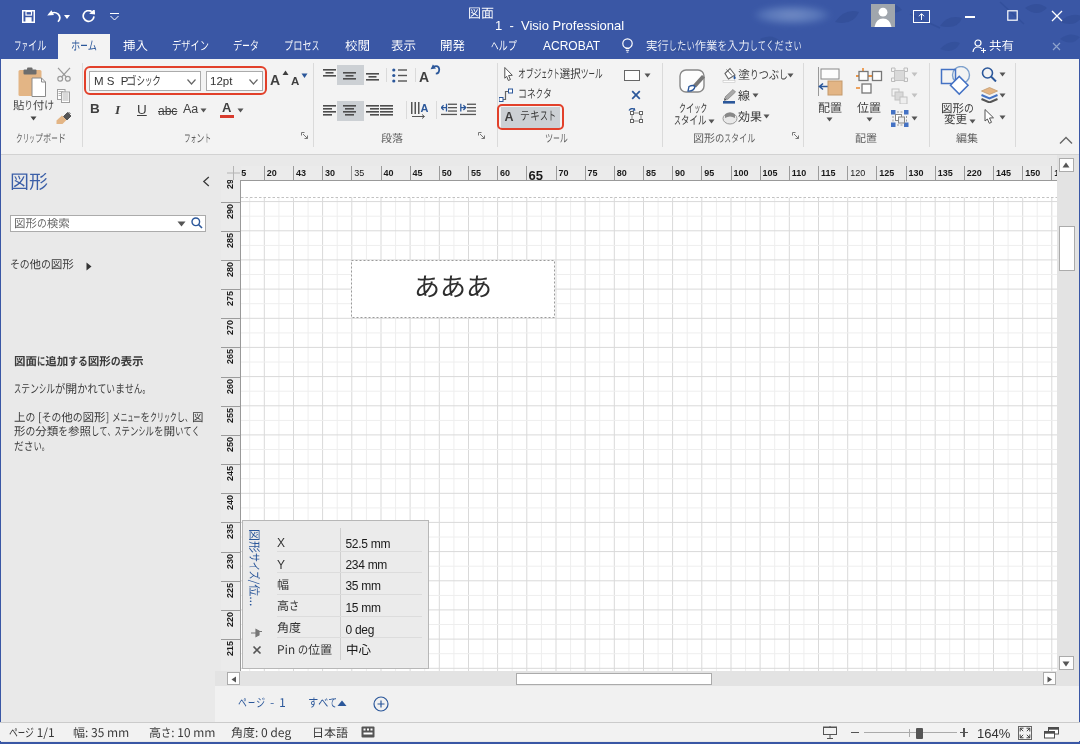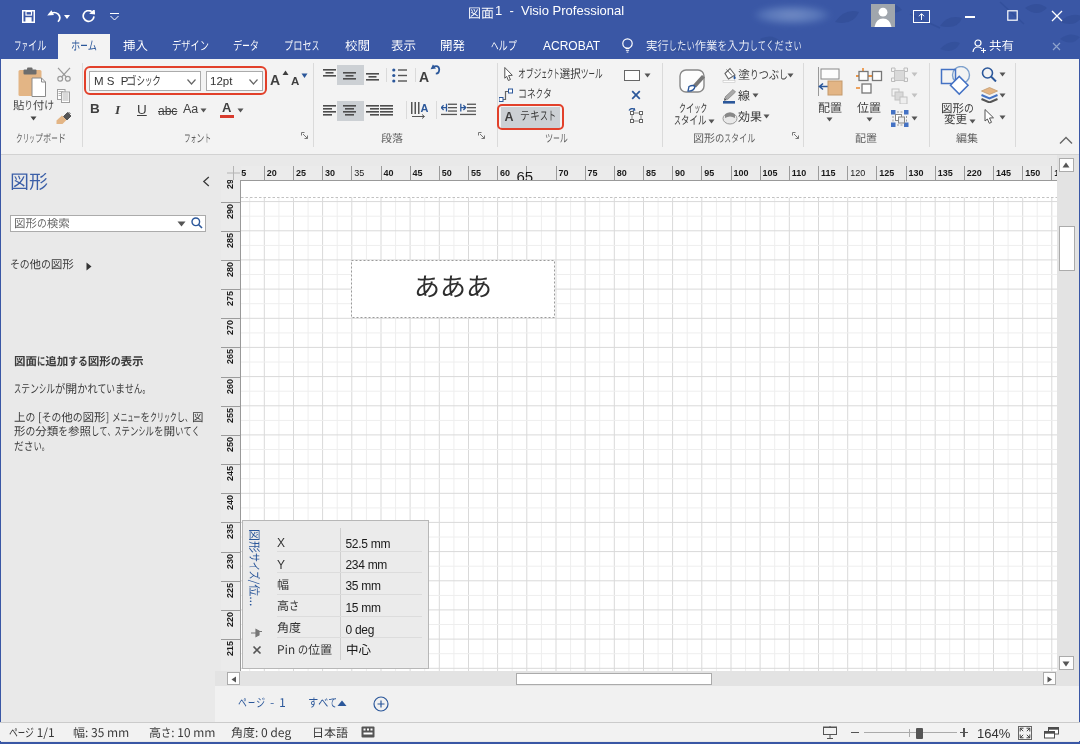--- a/index.html
+++ b/index.html
@@ -64,21 +64,21 @@
     <svg width="11" height="8" viewBox="0 0 11 8">
       <path d="M1 0.5 h9" stroke="#fff"></path>
       <path d="M1.5 3 l4 4 4 -4" stroke="#fff" fill="none"></path>
     </svg>
   </div>
 <div class="a" style="left:468.0px;top:6.5px">
     <svg width="27" height="14" viewBox="0 -10.4 27 13.3">
       <path d="M9.1 -8.4 10 -8.2Q8.9 -5.7 7.2 -3.9Q5.5 -2 3.2 -0.9Q3.2 -1 3.1 -1.1Q2.9 -1.3 2.8 -1.4Q2.7 -1.6 2.6 -1.7Q4.8 -2.7 6.5 -4.4Q8.1 -6.1 9.1 -8.4ZM3 -5.1 3.6 -5.7Q4.4 -5.4 5.4 -4.9Q6.3 -4.5 7.2 -4Q8 -3.5 8.8 -3Q9.5 -2.5 10.1 -2L9.5 -1.3Q9 -1.7 8.2 -2.2Q7.5 -2.8 6.6 -3.3Q5.8 -3.8 4.8 -4.2Q3.9 -4.7 3 -5.1ZM2.9 -8.1 3.7 -8.4Q4 -7.9 4.4 -7.3Q4.8 -6.7 4.9 -6.2L4.1 -5.8Q4 -6.3 3.6 -7Q3.3 -7.6 2.9 -8.1ZM5.4 -8.6 6.2 -8.8Q6.5 -8.3 6.8 -7.6Q7.1 -6.9 7.2 -6.4L6.3 -6.1Q6.3 -6.5 6.2 -6.9Q6 -7.3 5.8 -7.7Q5.6 -8.2 5.4 -8.6ZM1.1 -10.3H11.9V1H10.9V-9.4H2.1V1H1.1ZM1.7 -0.6H11.3V0.4H1.7Z M17.6 -5.1H21.2V-4.3H17.6ZM17.6 -2.9H21.2V-2.1H17.6ZM14.9 -0.6H24.1V0.4H14.9ZM14.3 -7.5H24.6V1H23.7V-6.6H15.3V1H14.3ZM17.2 -6.9H18.1V-0.1H17.2ZM20.8 -6.9H21.7V-0.2H20.8ZM18.9 -9.6 20 -9.4Q19.8 -8.7 19.6 -8Q19.4 -7.3 19.2 -6.8L18.3 -7.1Q18.4 -7.4 18.5 -7.9Q18.6 -8.3 18.7 -8.8Q18.8 -9.3 18.9 -9.6ZM13.8 -10.1H25.3V-9.1H13.8Z" fill="#fff"></path>
     </svg>
   </div>
-<div class="a" style="left:495.0px;top:4px;font-size:13px;color:#fff;font-weight:400;line-height:1">1&nbsp;&nbsp;-&nbsp;&nbsp;Visio Professional</div>
+<div class="a" style="left:495.0px;top:19px;font-size:13px;color:#fff;font-weight:400;line-height:1">1&nbsp;&nbsp;-&nbsp;&nbsp;Visio Professional</div>
 <div class="a" style="left:752px;top:5px;width:80px;height:20px;background:radial-gradient(ellipse at center,#7e97cb 0%,#5c7abc 50%,rgba(70,100,175,0) 72%);filter:blur(3px);border-radius:10px;opacity:0.85"></div>
 <div class="a" style="left:871.0px;top:4.0px;">
     <svg width="24" height="23" viewBox="0 0 24 23">
       <rect width="24" height="23" fill="#a0a6ad"></rect>
       <circle cx="12" cy="8.2" r="4.4" fill="#fff"></circle>
       <path d="M3.5 23 q1.5 -8.5 8.5 -8.5 q7 0 8.5 8.5z" fill="#fff"></path>
     </svg>
   </div>
 <div class="a" style="left:913.0px;top:10.0px;">
     <svg width="17" height="13" viewBox="0 0 17 13">
@@ -879,37 +879,37 @@
       <line x1="0" y1="488.3" x2="816.5" y2="488.3" stroke="#d9d9d9"></line>
       <line x1="0" y1="17.5" x2="816.5" y2="17.5" stroke="#c2c2c2" stroke-dasharray="2.5 2"></line>
     </svg>
   </div>
 <div class="a" style="left:240.5px;top:165.5px;width:816.5px;height:14.5px;background:#ebebeb;overflow:hidden">
 
 <div style="position:absolute;left:0.7px;top:3px;font-size:9px;font-weight:700;color:#1a1a1a;line-height:1">5</div>
 <div style="position:absolute;left:23.3px;top:0;width:1px;height:14.5px;background:#9b9b9b"></div>
 <div style="position:absolute;left:26.3px;top:3px;font-size:9px;font-weight:700;color:#1a1a1a;line-height:1">20</div>
 <div style="position:absolute;left:52.5px;top:0;width:1px;height:14.5px;background:#9b9b9b"></div>
-<div style="position:absolute;left:55.5px;top:3px;font-size:9px;font-weight:700;color:#1a1a1a;line-height:1">25</div>
+<div style="position:absolute;left:55.5px;top:3px;font-size:9px;font-weight:700;color:#1a1a1a;line-height:1">43</div>
 <div style="position:absolute;left:81.6px;top:0;width:1px;height:14.5px;background:#9b9b9b"></div>
 <div style="position:absolute;left:84.6px;top:3px;font-size:9px;font-weight:700;color:#1a1a1a;line-height:1">30</div>
 <div style="position:absolute;left:110.8px;top:0;width:1px;height:14.5px;background:#9b9b9b"></div>
 <div style="position:absolute;left:113.8px;top:3px;font-size:9px;font-weight:400;color:#1a1a1a;line-height:1">35</div>
 <div style="position:absolute;left:140.0px;top:0;width:1px;height:14.5px;background:#9b9b9b"></div>
 <div style="position:absolute;left:143.0px;top:3px;font-size:9px;font-weight:700;color:#1a1a1a;line-height:1">40</div>
 <div style="position:absolute;left:169.1px;top:0;width:1px;height:14.5px;background:#9b9b9b"></div>
 <div style="position:absolute;left:172.1px;top:3px;font-size:9px;font-weight:700;color:#1a1a1a;line-height:1">45</div>
 <div style="position:absolute;left:198.3px;top:0;width:1px;height:14.5px;background:#9b9b9b"></div>
 <div style="position:absolute;left:201.3px;top:3px;font-size:9px;font-weight:700;color:#1a1a1a;line-height:1">50</div>
 <div style="position:absolute;left:227.5px;top:0;width:1px;height:14.5px;background:#9b9b9b"></div>
 <div style="position:absolute;left:230.5px;top:3px;font-size:9px;font-weight:700;color:#1a1a1a;line-height:1">55</div>
 <div style="position:absolute;left:256.6px;top:0;width:1px;height:14.5px;background:#9b9b9b"></div>
 <div style="position:absolute;left:259.6px;top:3px;font-size:9px;font-weight:700;color:#1a1a1a;line-height:1">60</div>
 <div style="position:absolute;left:285.8px;top:0;width:1px;height:14.5px;background:#9b9b9b"></div>
-<div style="position:absolute;left:276px;top:3px;font-size:15px;font-weight:400;color:#1a1a1a;line-height:1">65</div>
+<div style="position:absolute;left:288px;top:3px;font-size:13px;font-weight:700;color:#1a1a1a;line-height:1">65</div>
 <div style="position:absolute;left:315.0px;top:0;width:1px;height:14.5px;background:#9b9b9b"></div>
 <div style="position:absolute;left:318.0px;top:3px;font-size:9px;font-weight:700;color:#1a1a1a;line-height:1">70</div>
 <div style="position:absolute;left:344.1px;top:0;width:1px;height:14.5px;background:#9b9b9b"></div>
 <div style="position:absolute;left:347.1px;top:3px;font-size:9px;font-weight:700;color:#1a1a1a;line-height:1">75</div>
 <div style="position:absolute;left:373.3px;top:0;width:1px;height:14.5px;background:#9b9b9b"></div>
 <div style="position:absolute;left:376.3px;top:3px;font-size:9px;font-weight:700;color:#1a1a1a;line-height:1">80</div>
 <div style="position:absolute;left:402.5px;top:0;width:1px;height:14.5px;background:#9b9b9b"></div>
 <div style="position:absolute;left:405.5px;top:3px;font-size:9px;font-weight:700;color:#1a1a1a;line-height:1">85</div>
 <div style="position:absolute;left:431.6px;top:0;width:1px;height:14.5px;background:#9b9b9b"></div>
 <div style="position:absolute;left:434.6px;top:3px;font-size:9px;font-weight:700;color:#1a1a1a;line-height:1">90</div>

